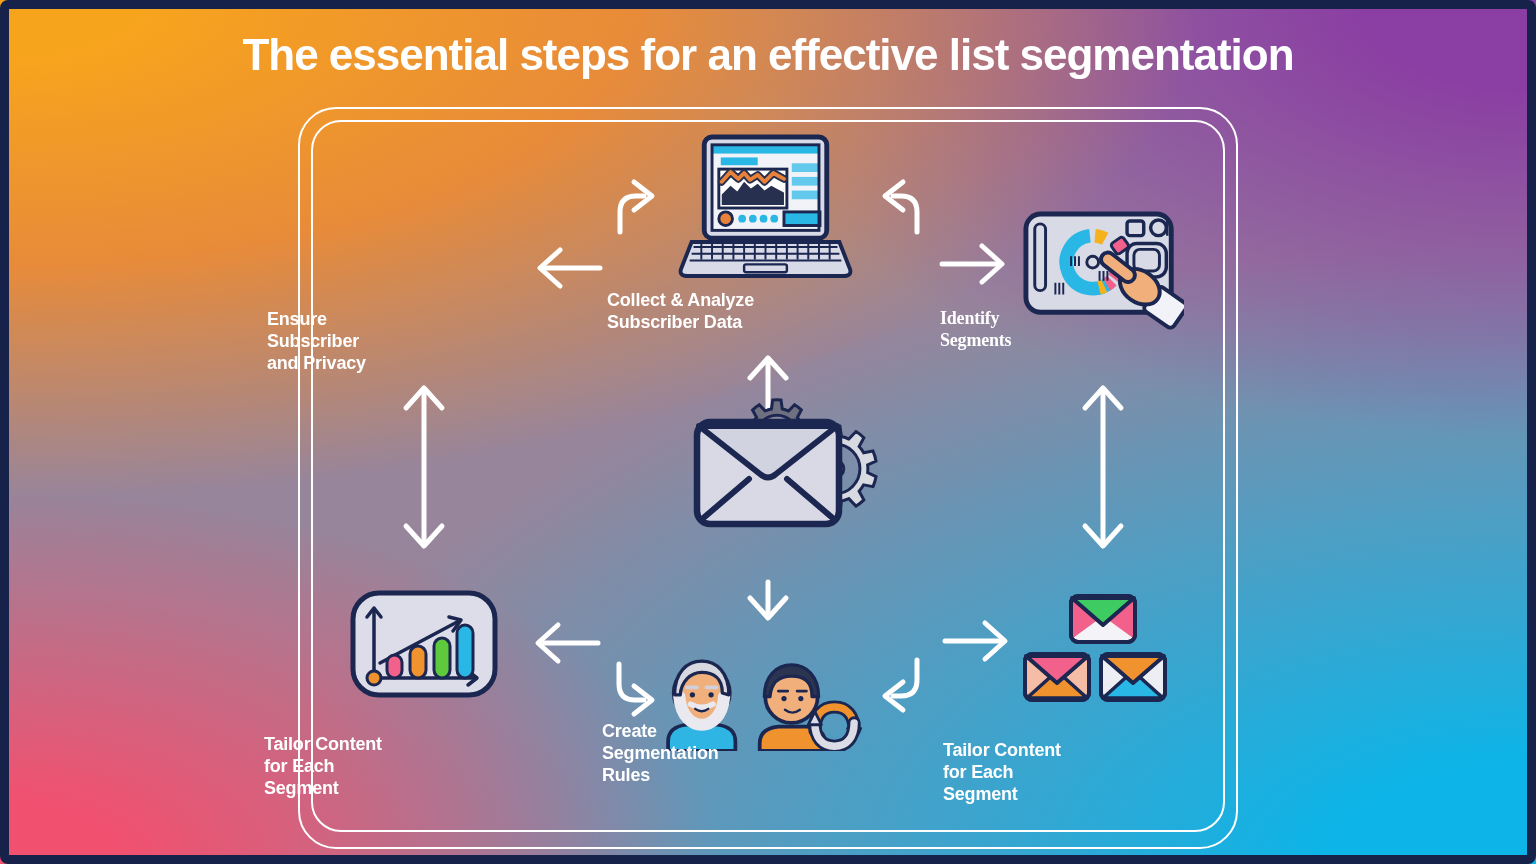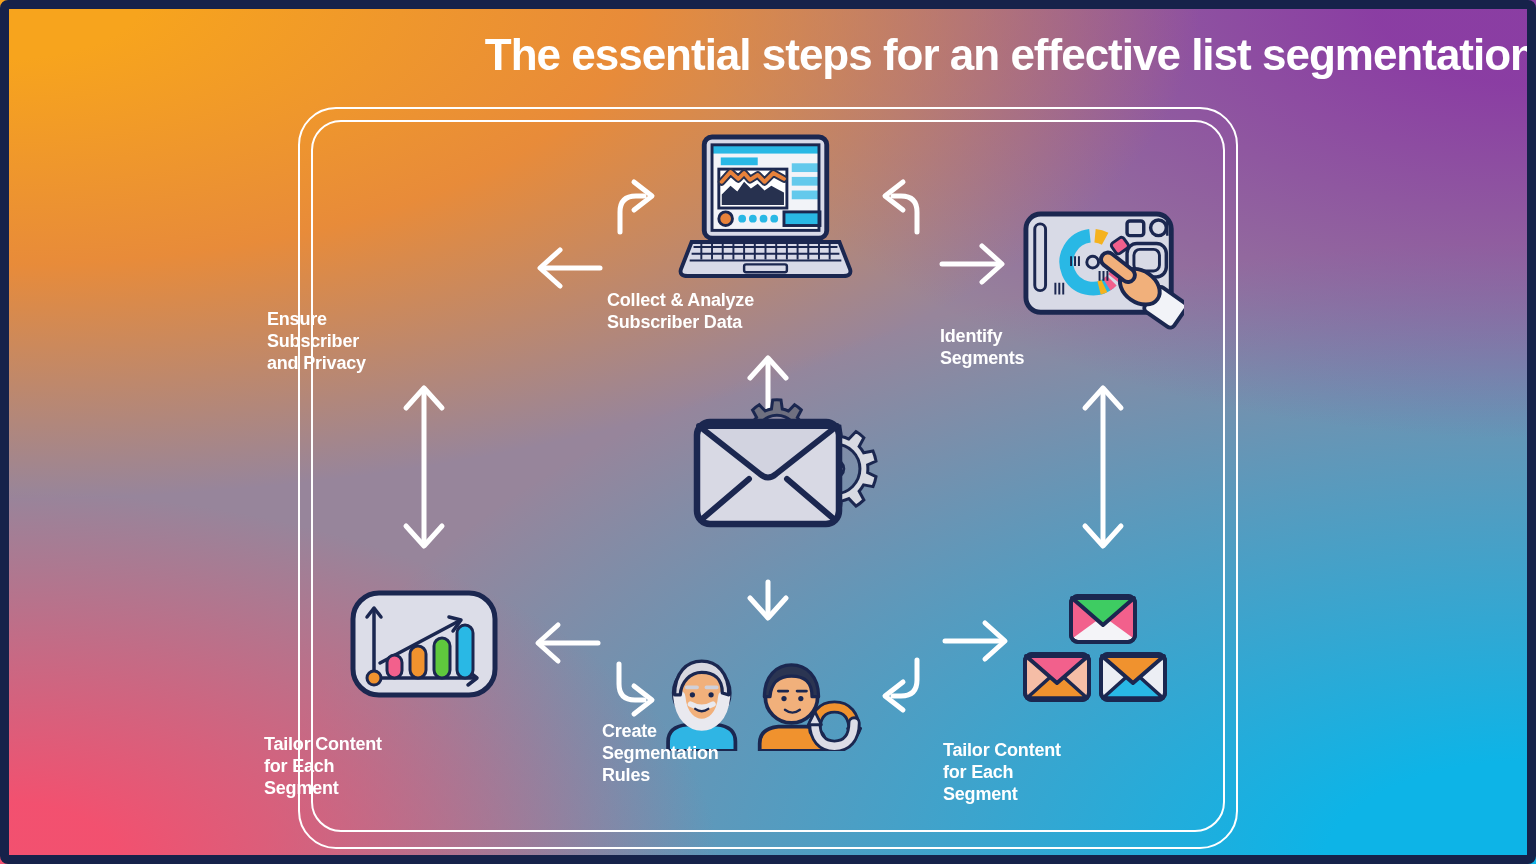--- a/index.html
+++ b/index.html
@@ -8,21 +8,21 @@
     position:relative;width:1536px;height:864px;overflow:hidden;
     background-color:#97859b;
     background-image:
       radial-gradient(115% 85% at 0% 0%, #f7a41d 8%, rgba(243,140,44,0.88) 36%, rgba(240,120,60,0) 68%),
       radial-gradient(78% 72% at 0% 100%, rgba(245,79,110,0.97) 10%, rgba(245,79,110,0) 60%),
       radial-gradient(88% 82% at 100% 0%, rgba(138,59,163,0.97) 12%, rgba(138,59,163,0) 62%),
       radial-gradient(115% 100% at 100% 100%, #0db4e7 12%, rgba(13,180,231,0) 72%);
   }
   .frame{position:absolute;inset:0;border:9px solid #16224a;border-radius:8px;pointer-events:none;z-index:50;}
   .title{
-    position:absolute;left:0;top:30px;width:1536px;text-align:right;
+    position:absolute;left:0;top:30px;width:1536px;text-align:center;
     color:#ffffff;font-size:44px;font-weight:bold;letter-spacing:-1px;z-index:5;
   }
   .border-outer{position:absolute;left:298px;top:107px;width:936px;height:738px;
     border:2.5px solid #ffffff;border-radius:38px;z-index:1;}
   .border-inner{position:absolute;left:311px;top:120px;width:910px;height:708px;
     border:2.5px solid #ffffff;border-radius:30px;z-index:1;}
   .node{position:absolute;z-index:3;}
   .label{
     position:absolute;transform:translateX(-50%);z-index:4;
     color:#ffffff;font-size:18px;font-weight:bold;line-height:22px;
@@ -156,21 +156,21 @@
       <path d="M 148 15 V 30 M 151.5 16 V 29" stroke="#1b2750" stroke-width="2.5" fill="none"></path>
       <rect x="107" y="38" width="40" height="34" rx="10" fill="none" stroke="#1b2750" stroke-width="3.5"></rect>
       <rect x="114" y="44" width="26" height="22" rx="6" fill="none" stroke="#1b2750" stroke-width="3"></rect>
       <g>
         <rect x="128" y="88" width="36" height="30" rx="5" transform="rotate(35 146 103)" fill="#f2f3f8" stroke="#1b2750" stroke-width="4"></rect>
         <ellipse cx="120" cy="82" rx="22" ry="16" transform="rotate(35 120 82)" fill="#f1b07b" stroke="#1b2750" stroke-width="4"></ellipse>
         <rect x="84" y="45" width="40" height="14" rx="7" transform="rotate(38 86 48)" fill="#f1b07b" stroke="#1b2750" stroke-width="4"></rect>
       </g>
     </svg>
   </div>
-  <div class="label" style="left:1100px;top:325px;">Identify
+  <div class="label" style="left:1100px;top:307px;font-family:Liberation Serif, serif;">Identify
 Segments</div>
 
   <div class="node" style="left:692px;top:417px;">
     <svg width="152" height="112" viewBox="0 0 152 112">
       <rect x="5" y="5" width="142" height="102" rx="13" fill="#d8d9e4" stroke="#1b2750" stroke-width="6.5"></rect>
       <path d="M 7 9 L 68 57 Q 76 64 84 57 L 145 9 Z" fill="#d2d3e0" stroke="#1b2750" stroke-width="6" stroke-linejoin="round"></path>
       <path d="M 9 103 L 57 62 M 143 103 L 95 62" fill="none" stroke="#1b2750" stroke-width="6" stroke-linecap="round"></path>
     </svg>
   </div>
 

